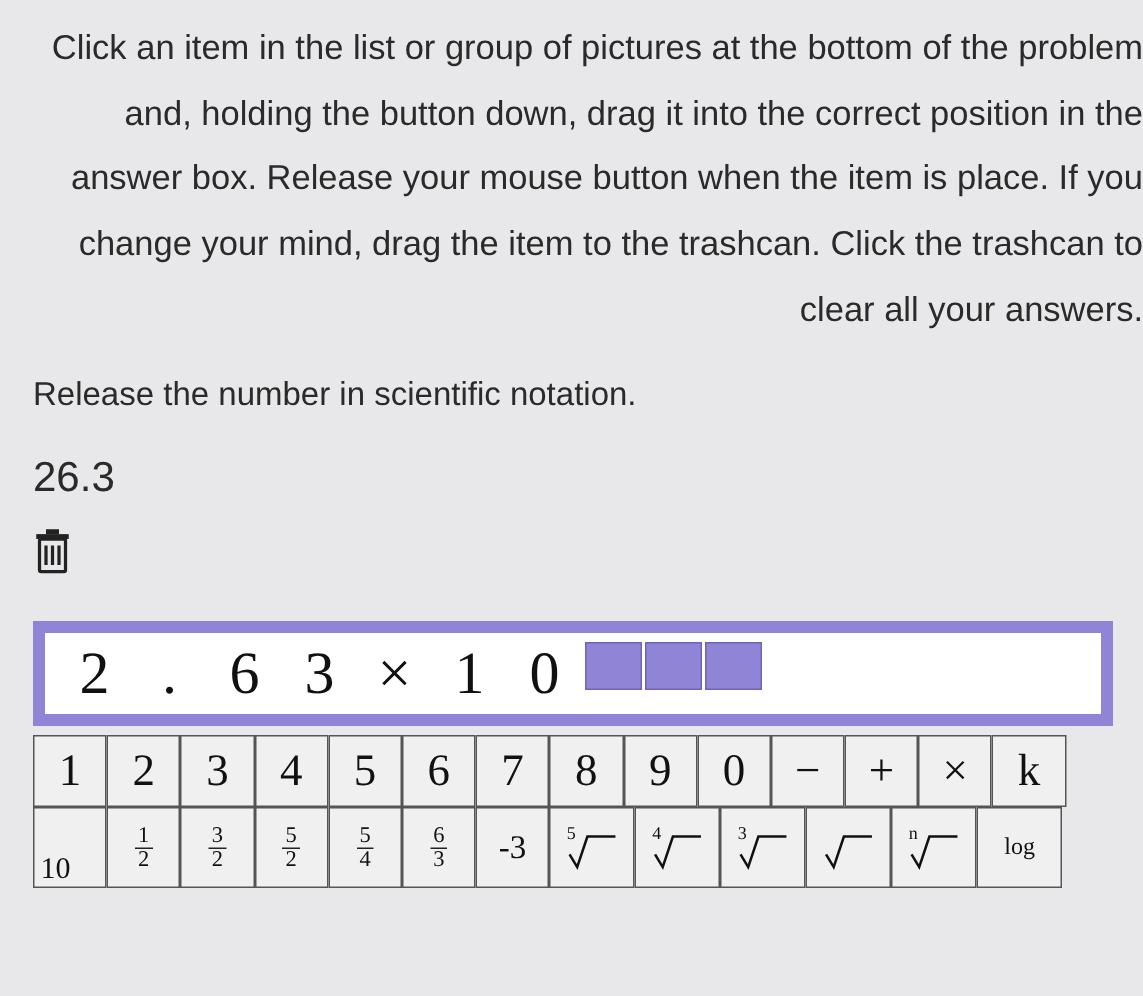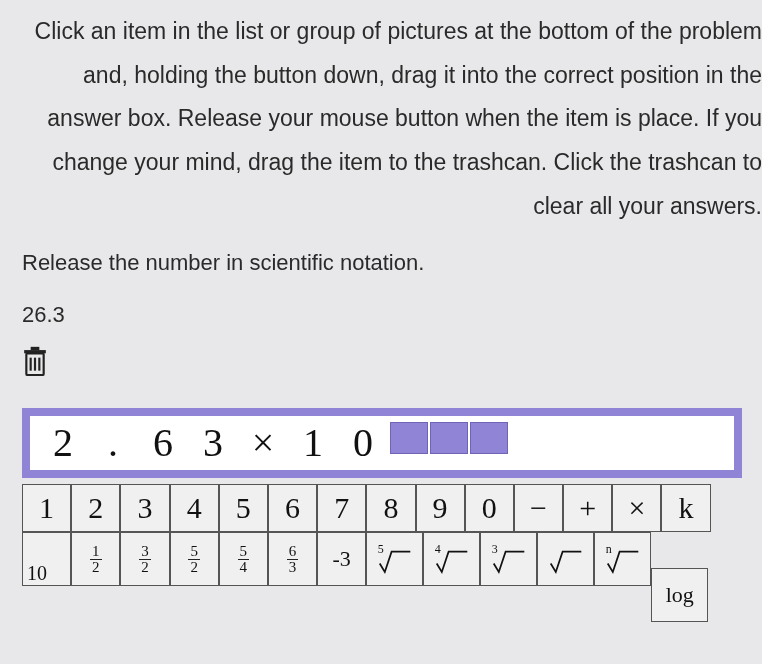--- a/index.html
+++ b/index.html
@@ -17,21 +17,21 @@
     line-height: 1.9;
     margin-bottom: 22px;
     max-width: 760px;
     text-align: right;
   }
   .prompt {
     font-size: 22px;
     margin-bottom: 26px;
   }
   .value-text {
-    font-size: 22px;
+    font-size: 28px;
     margin-bottom: 18px;
   }
   .trash {
     width: 26px; height: 32px;
     display: inline-block;
     margin-bottom: 30px;
     cursor: pointer;
   }
   .trash svg { width: 100%; height: 100%; }
 
@@ -227,18 +227,18 @@
         </span>
       </div>
       <div class="pal-cell wide">
         <span class="root-wrap">
           <span class="idx">n</span>
           <svg viewBox="0 0 40 34">
             <path d="M2 20 L8 30 L16 6 L38 6" fill="none" stroke="#111" stroke-width="2"></path>
           </svg>
         </span>
       </div>
-      <div class="pal-cell wide" style="font-size: 22px; margin-top: 36px;">log</div>
+      <div class="pal-cell wide" style="font-size: 16px;">log</div>
     </div>
 </div>
 
 
 
 
 </body></html>

